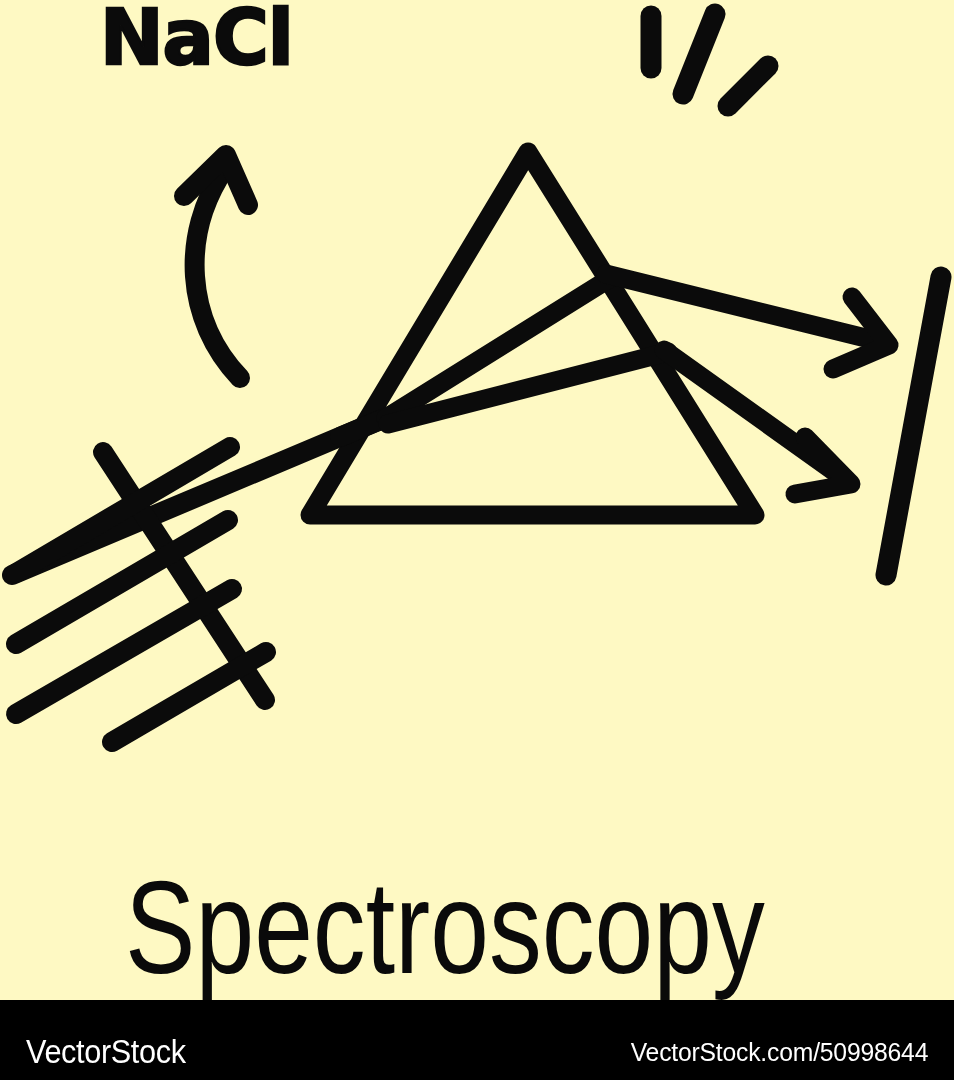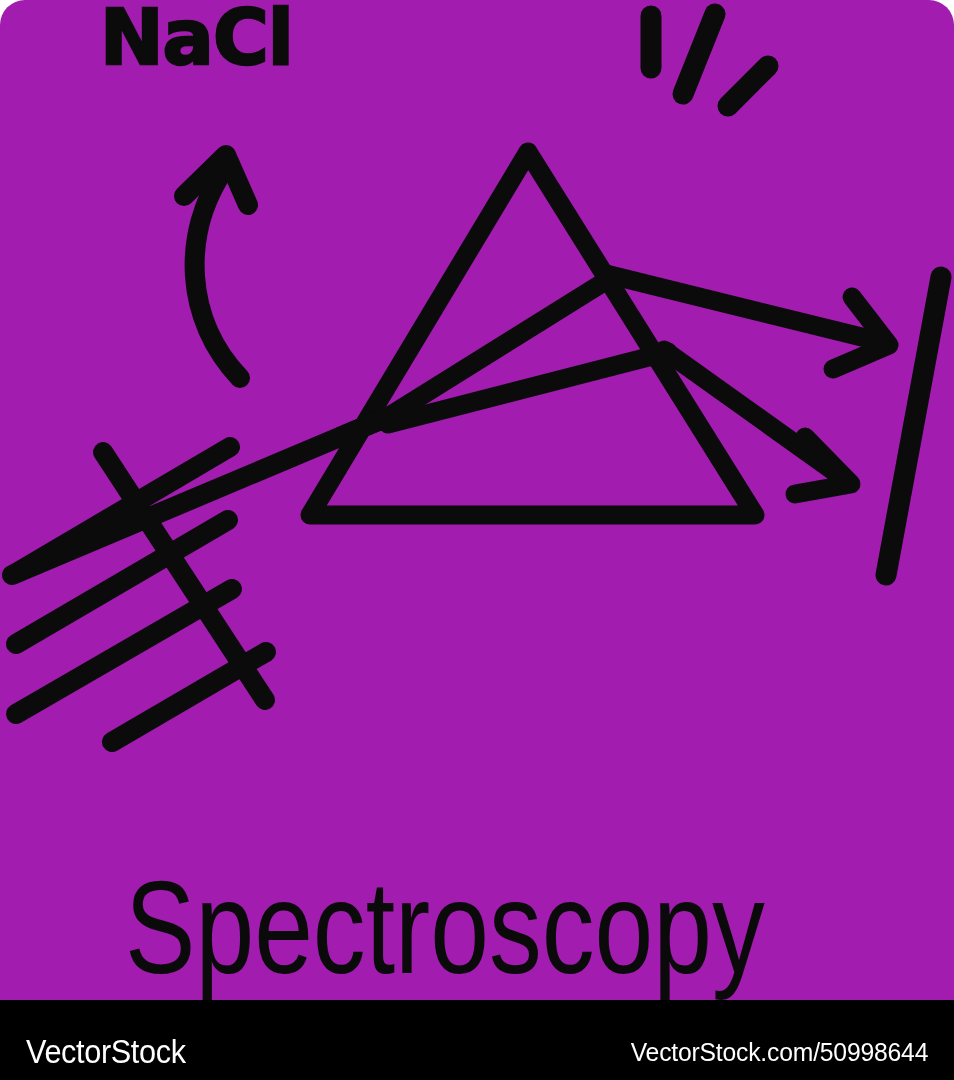--- a/index.html
+++ b/index.html
@@ -14,22 +14,21 @@
     position: relative;
     overflow: hidden;
     font-family: "Liberation Sans", sans-serif;
   }
 
   #stage {
     position: absolute;
     left: 0; top: 0;
     width: 954px;
     height: 1080px;
-    background: #a21caf;
-    border-radius: 25px;
+    background: #fef9c3;
   }
 
   
   #artwork {
     position: absolute;
     left: 0; top: 0;
     width: 954px;
     height: 1000px;
     display: block;
   }

